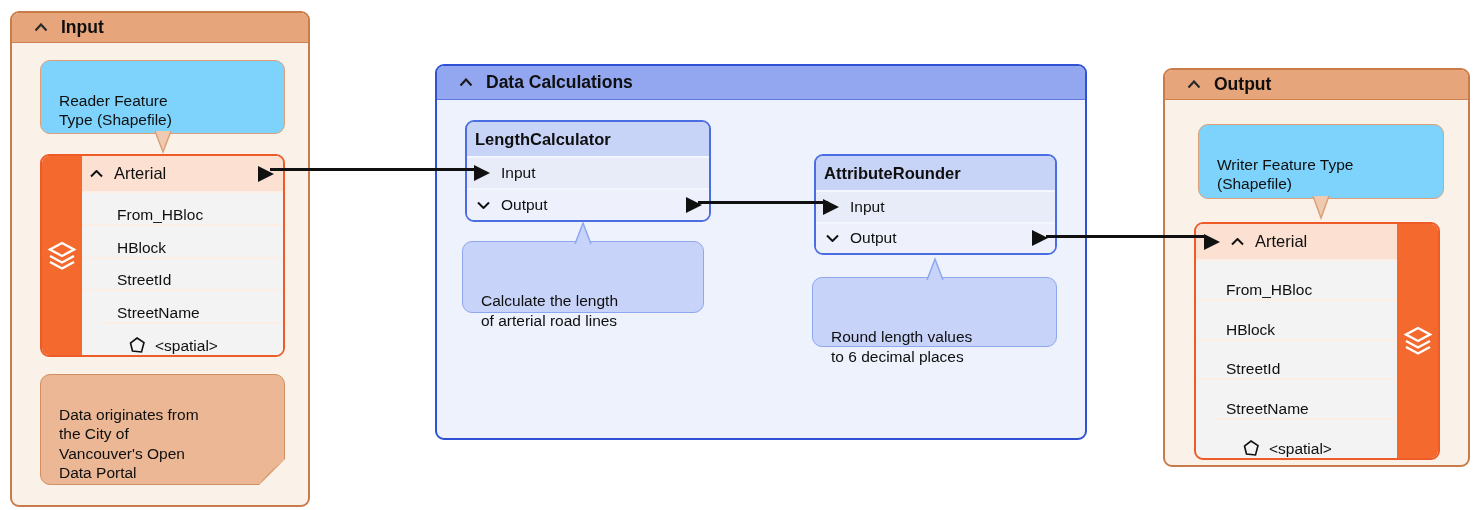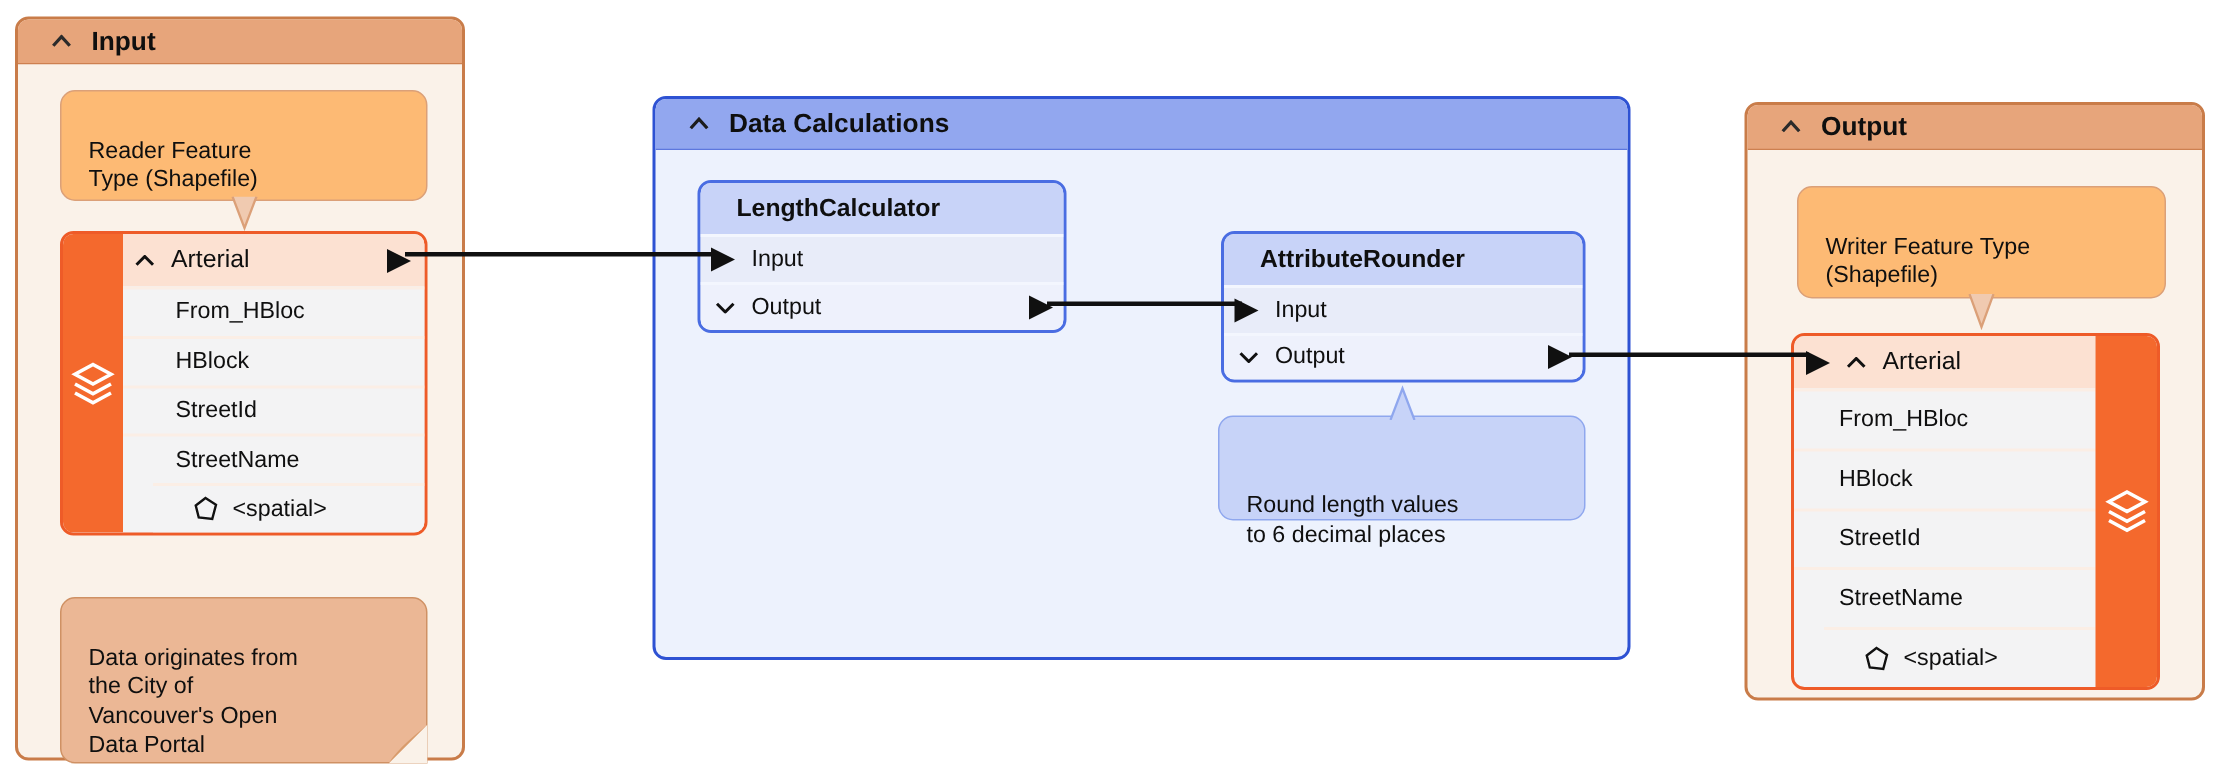--- a/index.html
+++ b/index.html
@@ -18,21 +18,21 @@
     gap:13px;padding-left:22px;box-sizing:border-box;
     border-radius:7px 7px 0 0;font-weight:bold;font-size:17.5px;
   }
   .bm.orange .bm-header{background:#e7a57b;height:30px;border-bottom:1px solid #cd8050;}
   .bm.blue .bm-header{background:#92a7ef;height:34px;border-bottom:1px solid #5d77de;}
   
   .ann{
     position:absolute;border-radius:10px;box-sizing:border-box;
     padding:11px 18px;font-size:15.5px;line-height:1.24;white-space:pre-line;
   }
-  .ann.tan{background:#fdba74;border:1.5px solid #dba078;}
+  .ann.tan{background:#7dd3fc;border:1.5px solid #dba078;}
   .ann.blue{background:#c7d3f8;border:1.5px solid #8fa7ee;}
   .ann .tail{position:absolute;left:50%;margin-left:-11px;width:22px;height:24px;}
   .ann .tail.down{top:calc(100% - 2px);}
   .ann .tail.up{bottom:calc(100% - 2px);}
   
   .note{
     position:absolute;border-radius:10px;border-bottom-right-radius:0;
     box-sizing:border-box;background:#ebb795;border:1.5px solid #cf9164;
     padding:11px 18px;font-size:15.5px;line-height:1.24;white-space:pre-line;
   }
@@ -42,33 +42,33 @@
     position:absolute;display:flex;box-sizing:border-box;
     border:2px solid #ee5b28;border-radius:9px;overflow:hidden;background:#f3f3f4;
   }
   .ft-side{width:40px;background:#f4692d;display:flex;align-items:center;justify-content:center;flex:none;}
   .ft-main{flex:1;display:flex;flex-direction:column;min-width:0;}
   .ft-head{
     height:35px;flex:none;background:#fce1d2;display:flex;align-items:center;
     padding-left:8px;gap:11px;font-weight:normal;font-size:16.5px;
   }
   .ft-row{
-    flex:1;display:flex;align-items:center;background:#f3f3f4;
+    flex:1;display:flex;align-items:flex-end;background:#f3f3f4;
     border-top:2px solid #fbeee5;padding-left:35px;font-size:15.5px;
   }
   .ft-row.spatial{padding-left:26px;gap:8px;margin-left:20px;}
   .spacer{flex:1;}
   
   .tn{
     position:absolute;display:flex;flex-direction:column;box-sizing:border-box;
     border:2px solid #4a6de2;border-radius:9px;overflow:hidden;
   }
   .tn-head{
     height:34px;flex:none;background:#c8d3f8;display:flex;align-items:center;
-    padding-left:24px;font-weight:bold;font-size:16.5px;
+    padding-left:8px;font-weight:bold;font-size:16.5px;
   }
   .tn-row{
     flex:1;display:flex;align-items:center;gap:11px;padding-left:7px;
     font-size:15.5px;border-top:2px solid #f3f6fe;
   }
   .tn-row.in{background:#e8ecf9;}
   .tn-row.out{background:#eef1fc;}
   
   .tri-r{width:0;height:0;border-top:8px solid transparent;border-bottom:8px solid transparent;border-left:16px solid #101010;flex:none;}
   .wire{position:absolute;height:3px;background:#101010;z-index:40;}
@@ -126,21 +126,21 @@
           </div>
         <div class="ft-row spatial">
           <svg width="19" height="19" viewBox="0 0 19 19">
               <polygon points="9,2 16,6.5 13.5,16 4.5,15 2.5,7" fill="none" stroke="#111" stroke-width="1.6"></polygon>
             </svg>
           <span>&lt;spatial&gt;</span>
         </div>
       </div>
     </div>
 
-    <div class="note" style="left:28px;top:361px;width:245px;height:111px;margin-top:24px;">
+    <div class="note" style="left:28px;top:361px;width:245px;height:111px;">
       <span>Data originates from
 the City of
 Vancouver's Open
 Data Portal</span>
       <svg class="fold" viewBox="0 0 26 26">
         <path d="M26,0 L26,26 L0,26 Z" fill="#faf2e9"></path>
         <path d="M0,26 L26,0 C17,8 7,15 0,26 Z" fill="#d89c6c"></path>
       </svg>
     </div>
   </section>
@@ -164,20 +164,27 @@
       <div class="tn-row out">
         <svg class="chev" width="13" height="8" viewBox="0 0 13 8" style="margin-left:3px">
             <polyline points="1,1.5 6.5,7 12,1.5" fill="none" stroke="#111" stroke-width="2"></polyline>
           </svg>
         <span>Output</span>
         <span class="spacer"></span>
         <span class="tri-r" style="margin-right:7px;"></span>
       </div>
     </div>
 
+    <div class="ann blue" style="left:25px;top:175px;width:242px;height:72px;">
+      <svg class="tail up" viewBox="0 0 22 24">
+          <path d="M3,24 L11,3 L19,24" fill="#c7d3f8" stroke="#8fa7ee" stroke-width="1.5"></path>
+        </svg>
+      <span>Calculate the length
+of arterial road lines</span>
+    </div>
 
     <div class="tn" style="left:377px;top:88px;width:243px;height:101px;">
       <div class="tn-head">
         <span>AttributeRounder</span>
       </div>
       <div class="tn-row in">
         <span class="tri-r"></span>
         <span>Input</span>
       </div>
       <div class="tn-row out">

